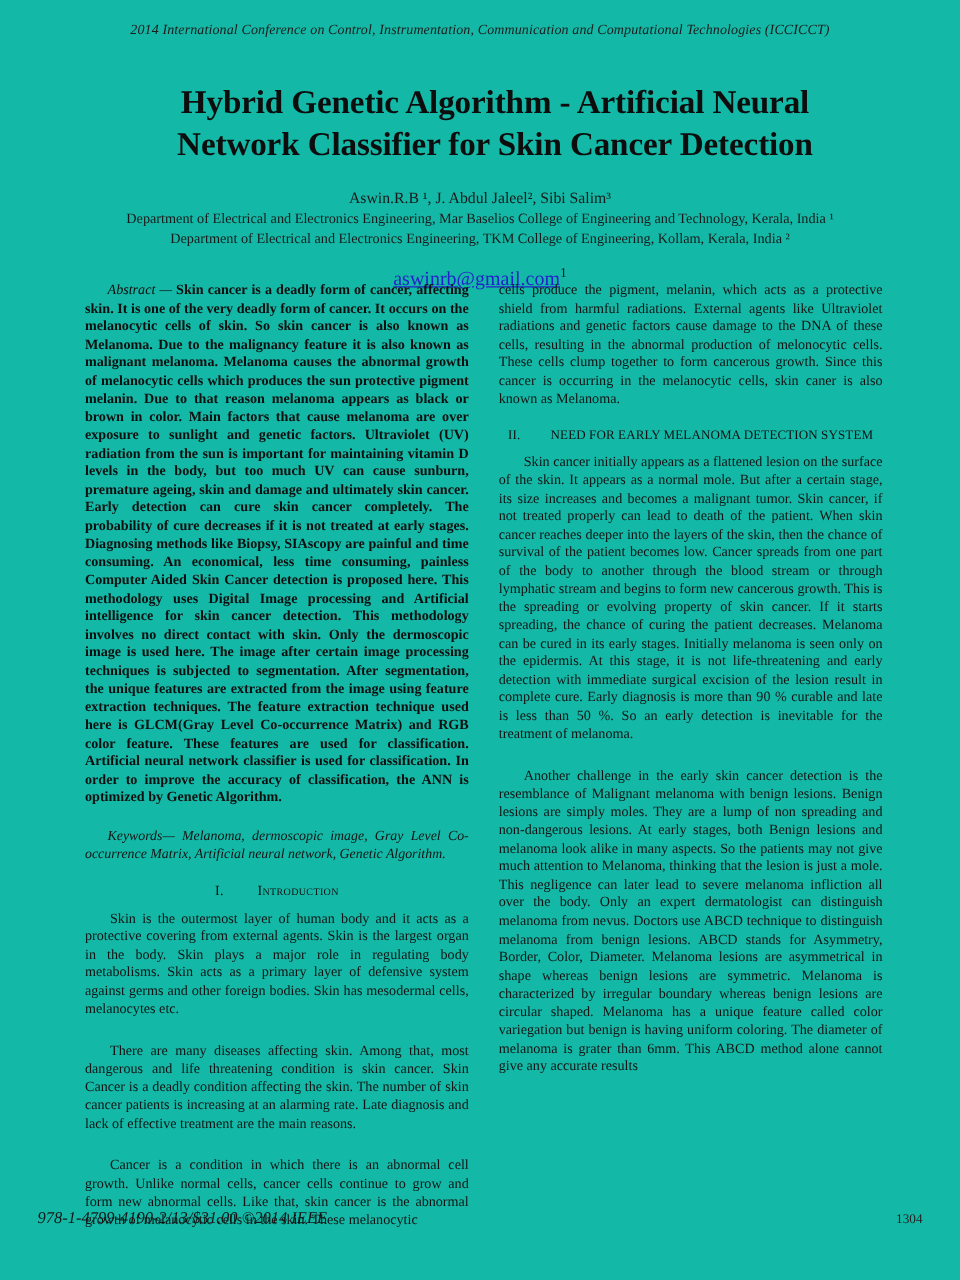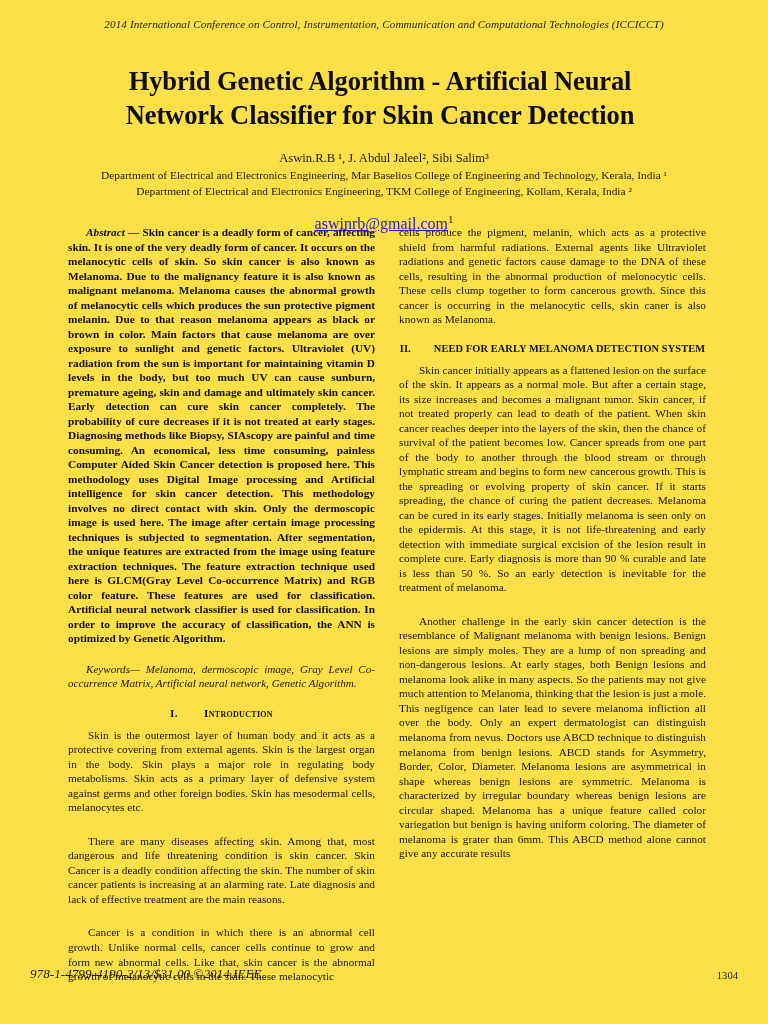--- a/index.html
+++ b/index.html
@@ -10,21 +10,21 @@
   }
   body {
     font-family: "Liberation Serif", "DejaVu Serif", serif;
     color: #1a1a1a;
   }
   .page {
     position: relative;
     width: 768px;
     height: 1024px;
     margin: 0 auto;
-    background: #fde047;
+    background: #14b8a6;
     box-sizing: border-box;
     overflow: hidden;
   }
 
   
   .conf-header {
     position: absolute;
     top: 18px;
     left: 0;
     right: 0;
@@ -33,21 +33,21 @@
     font-size: 11.2px;
     letter-spacing: 0.1px;
     color: #1d1d1d;
     white-space: nowrap;
   }
 
   
   .title-block {
     position: absolute;
     top: 64px;
-    left: 40px;
+    left: 56px;
     width: 680px;
     text-align: center;
   }
   .paper-title {
     font-family: "Liberation Serif", "DejaVu Serif", serif;
     font-weight: bold;
     font-size: 26.5px;
     line-height: 1.30;
     letter-spacing: -0.1px;
     color: #0d0d0d;
@@ -119,37 +119,37 @@
     margin: 0;
     font-weight: bold;
     font-size: 11.3px;
     line-height: 1.285;
     text-align: justify;
     text-indent: 18px;
     color: #0f0f0f;
   }
   .abstract-lead {
     font-style: italic;
-    font-weight: bold;
+    font-weight: normal;
   }
 
   p.keywords {
     margin: 16px 0 0 0;
     font-style: italic;
     font-size: 11.1px;
     line-height: 1.30;
     text-align: justify;
     text-indent: 18px;
     color: #141414;
   }
 
   h2.section-head {
     margin: 16px 0 9px 0;
     font-size: 11.2px;
-    font-weight: bold;
+    font-weight: normal;
     font-variant: small-caps;
     text-align: center;
     letter-spacing: 0.3px;
     color: #111;
   }
   h2.section-head .numeral {
     display: inline-block;
     min-width: 34px;
     text-align: left;
     font-variant: normal;

